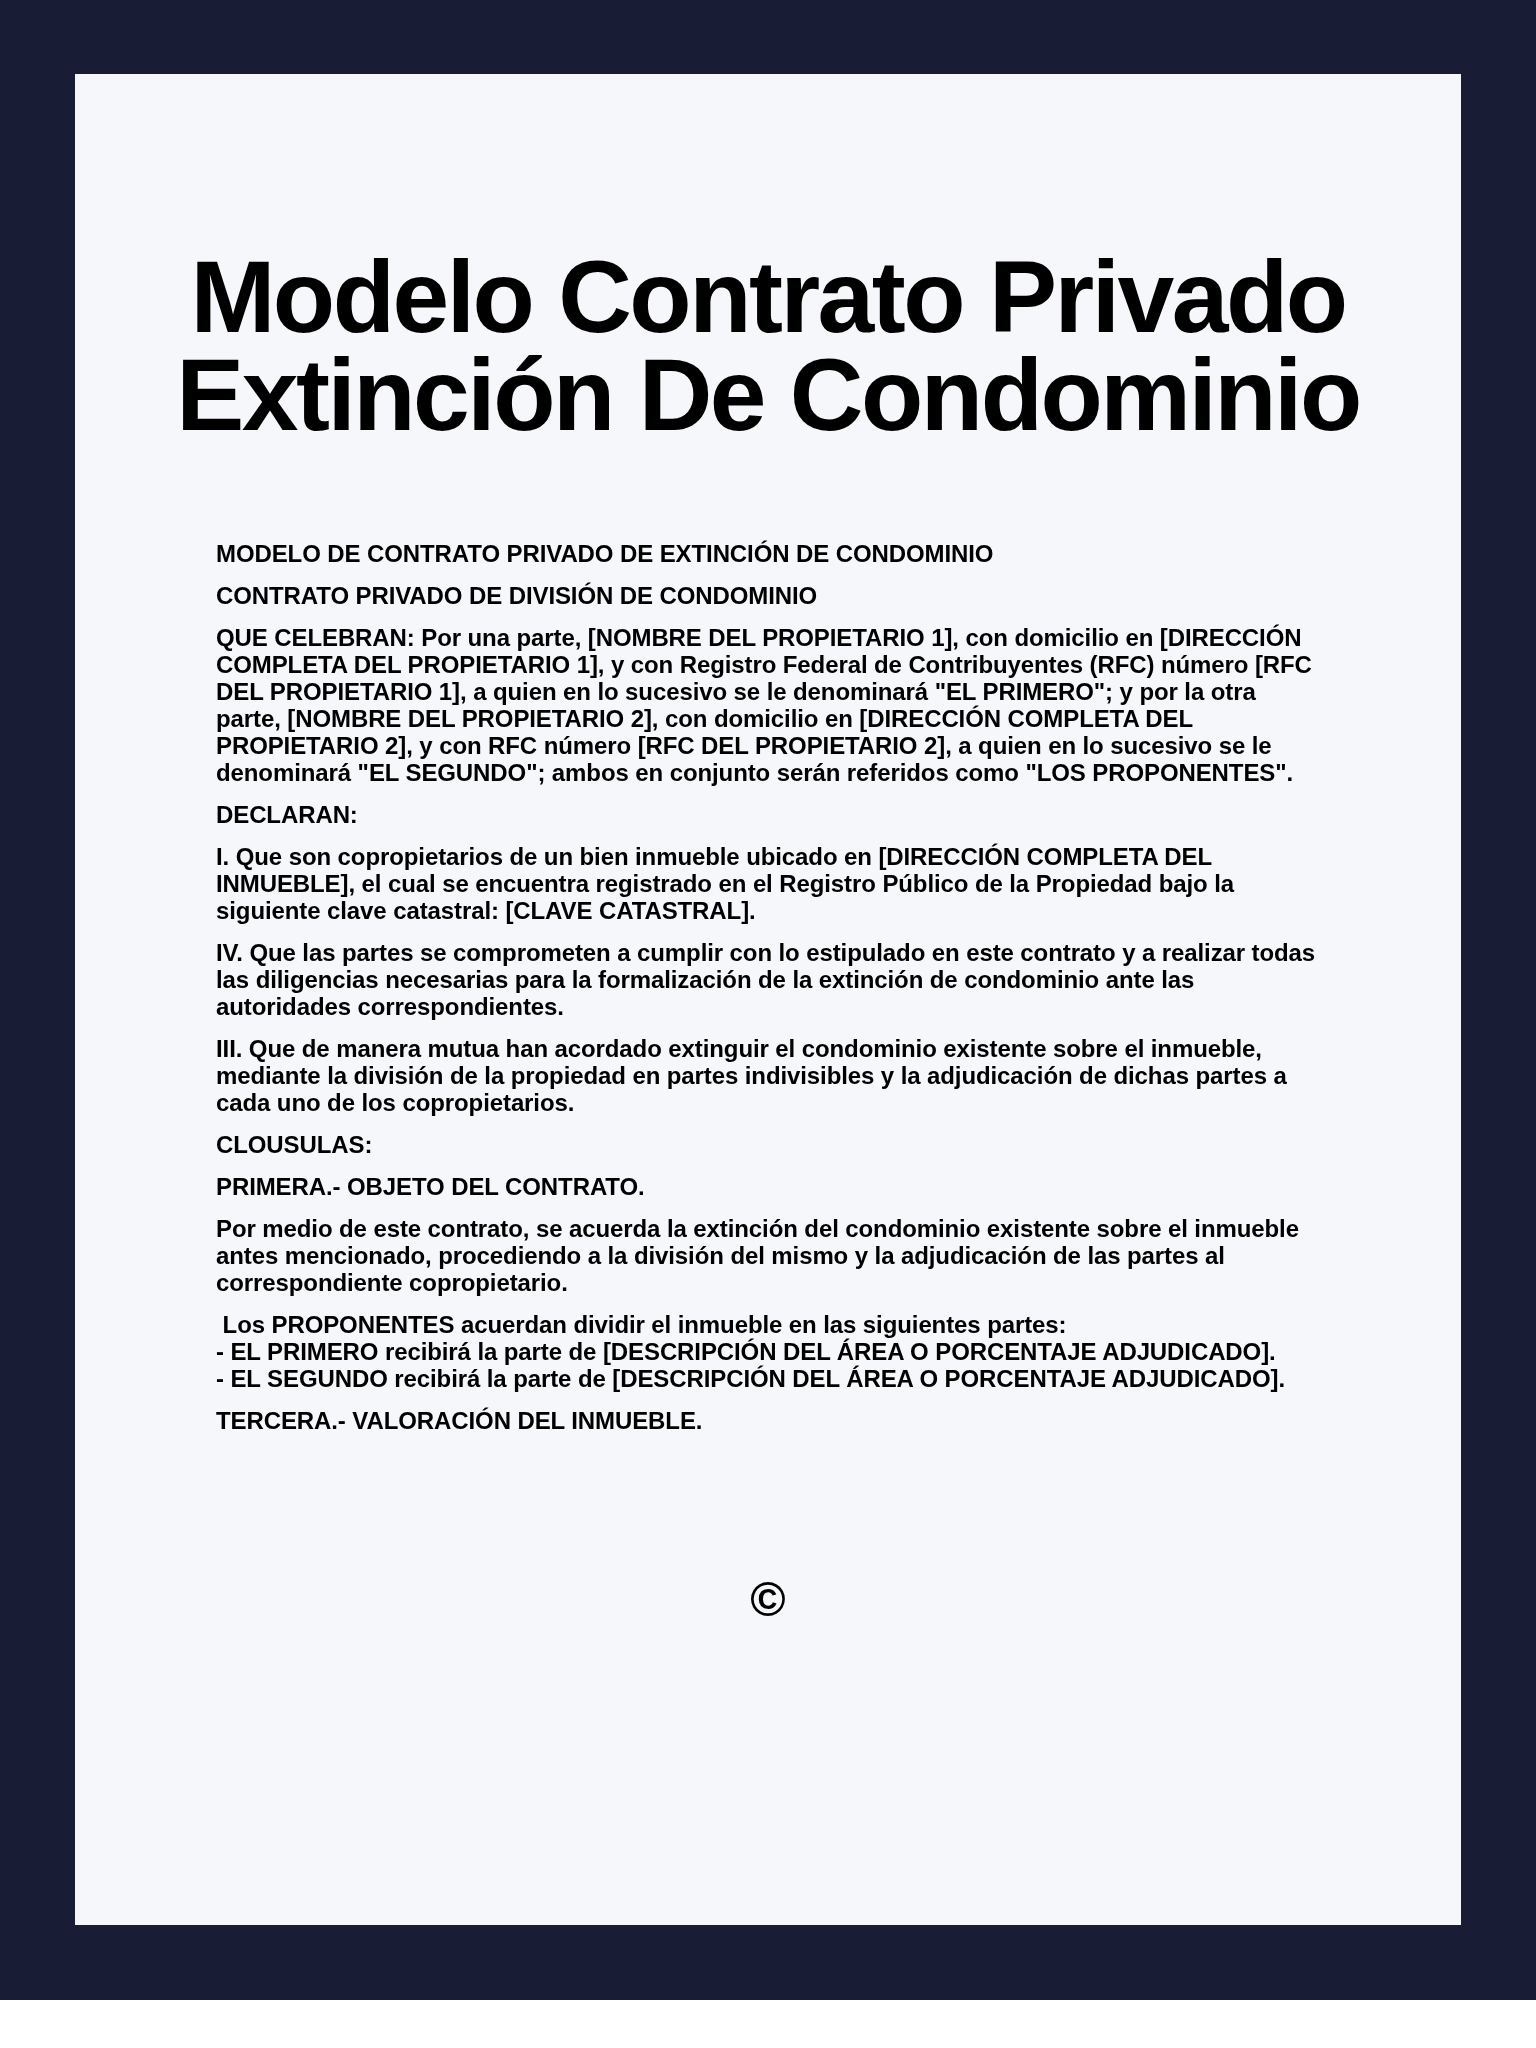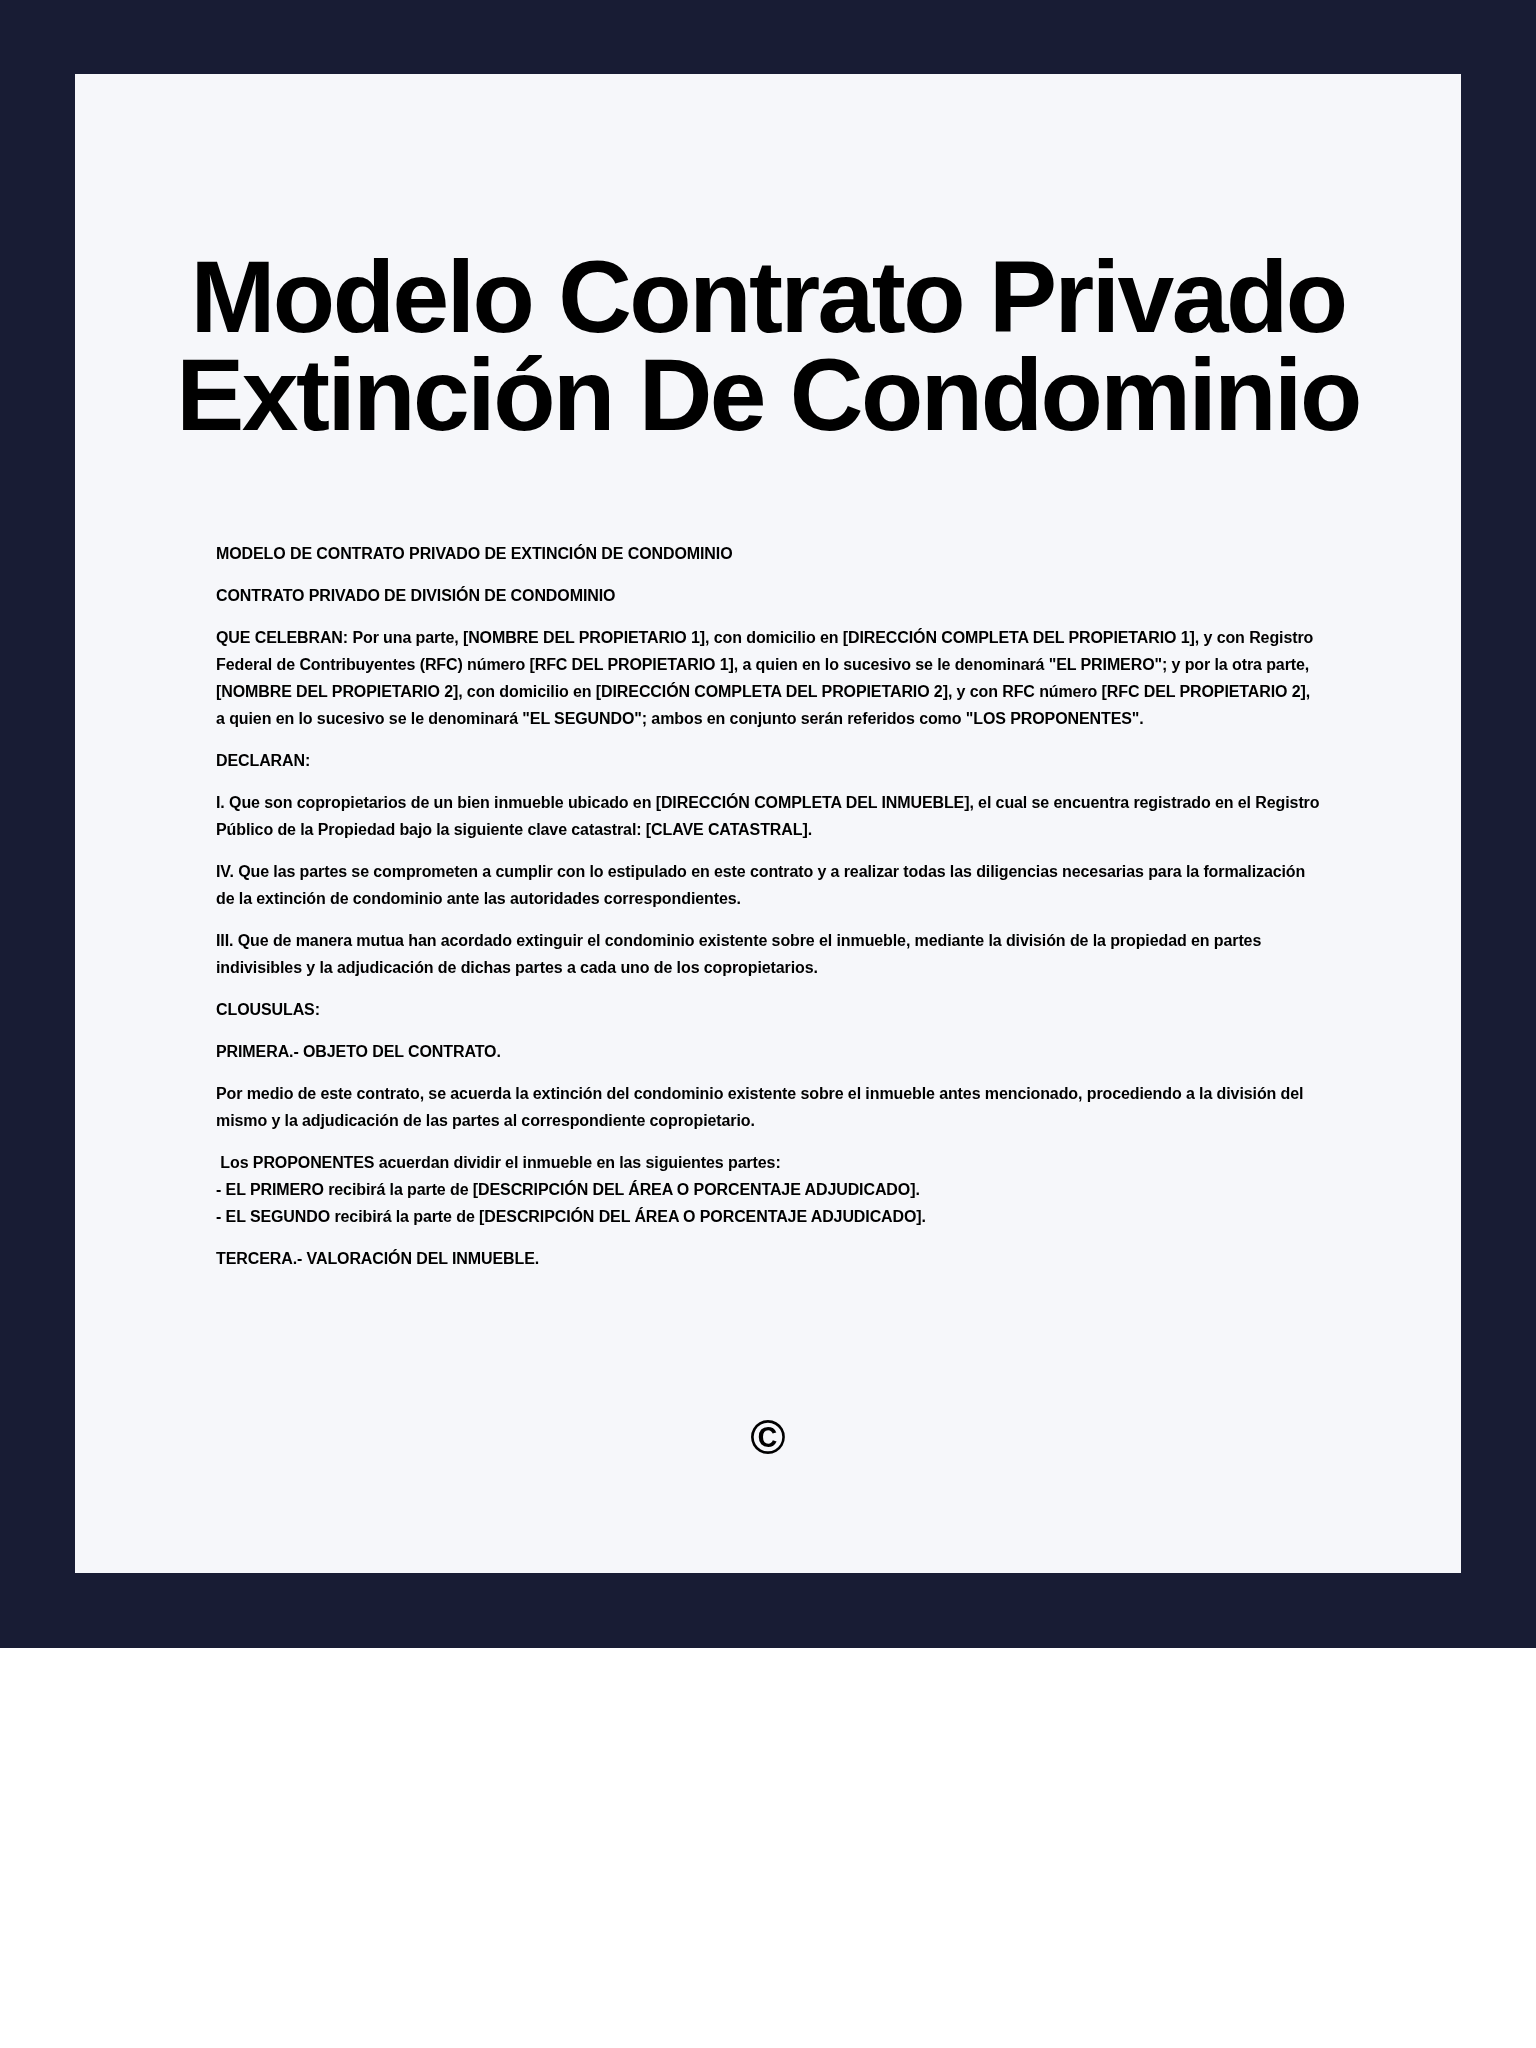--- a/index.html
+++ b/index.html
@@ -1,19 +1,19 @@
 <!DOCTYPE html>
 <html><head>
 <meta charset="utf-8">
 <style>
   html, body { margin: 0; padding: 0; }
   .canvas {
     position: relative;
     width: 1536px;
-    height: 1648px;
+    height: 2000px;
     background: #181c34;
     font-family: "Liberation Sans", sans-serif;
     overflow: hidden;
   }
   .page {
     position: absolute;
     left: 75px;
     top: 74px;
     right: 75px;
     bottom: 75px;
@@ -30,21 +30,21 @@
     letter-spacing: -2.5px;
     color: #000;
     white-space: pre-line;
   }
   .content {
     margin: 95px 140px 0 141px;
     color: #000;
   }
   .content p {
     margin: 0 0 15px 0;
-    font-size: 16px;
+    font-size: 24px;
     line-height: 27px;
     font-weight: 700;
     letter-spacing: -0.1px;
     white-space: pre-line;
   }
   .copyright {
     margin-top: 140px;
     text-align: center;
     font-size: 48px;
     line-height: 1.1;

